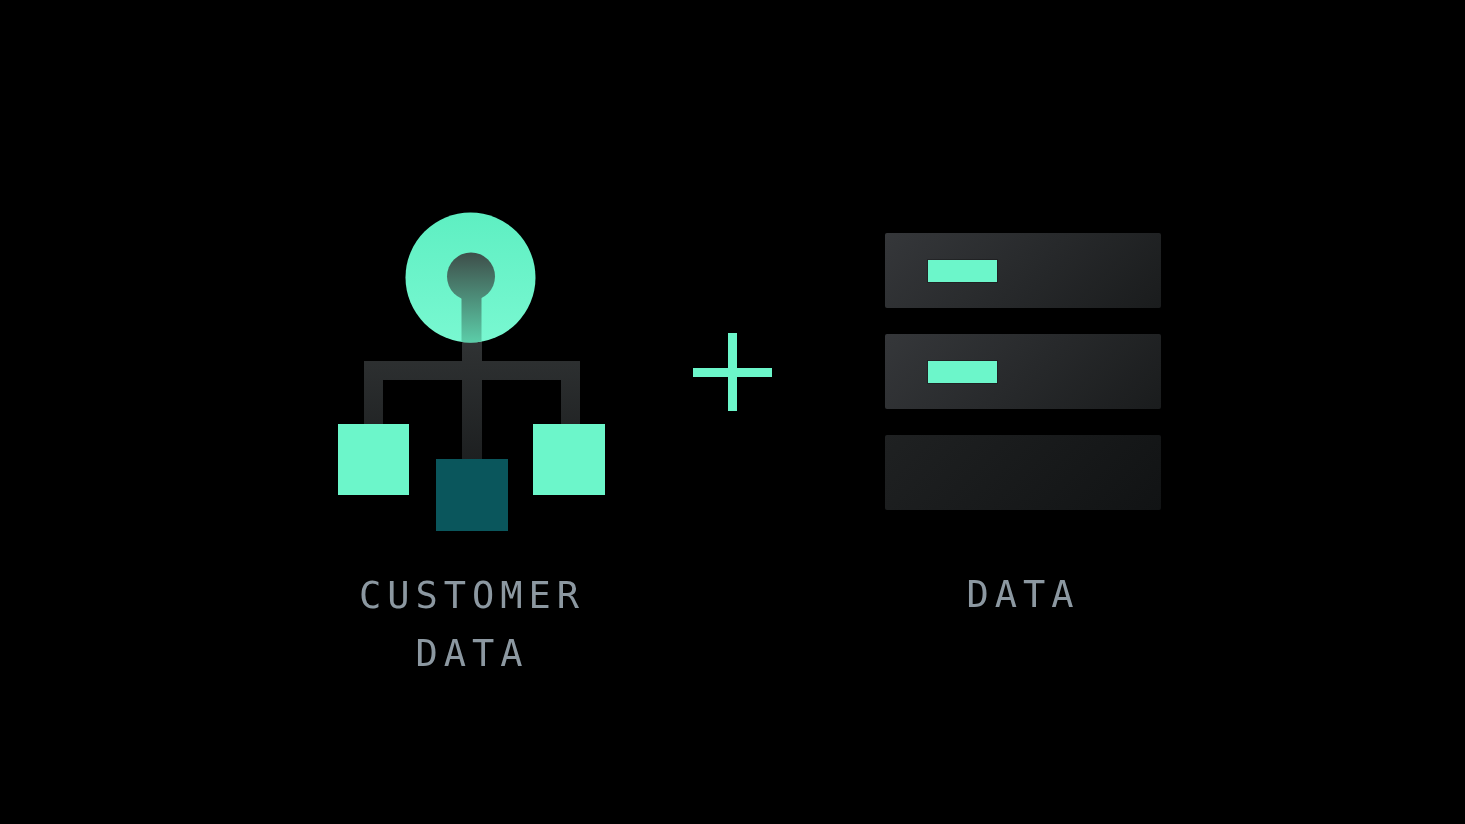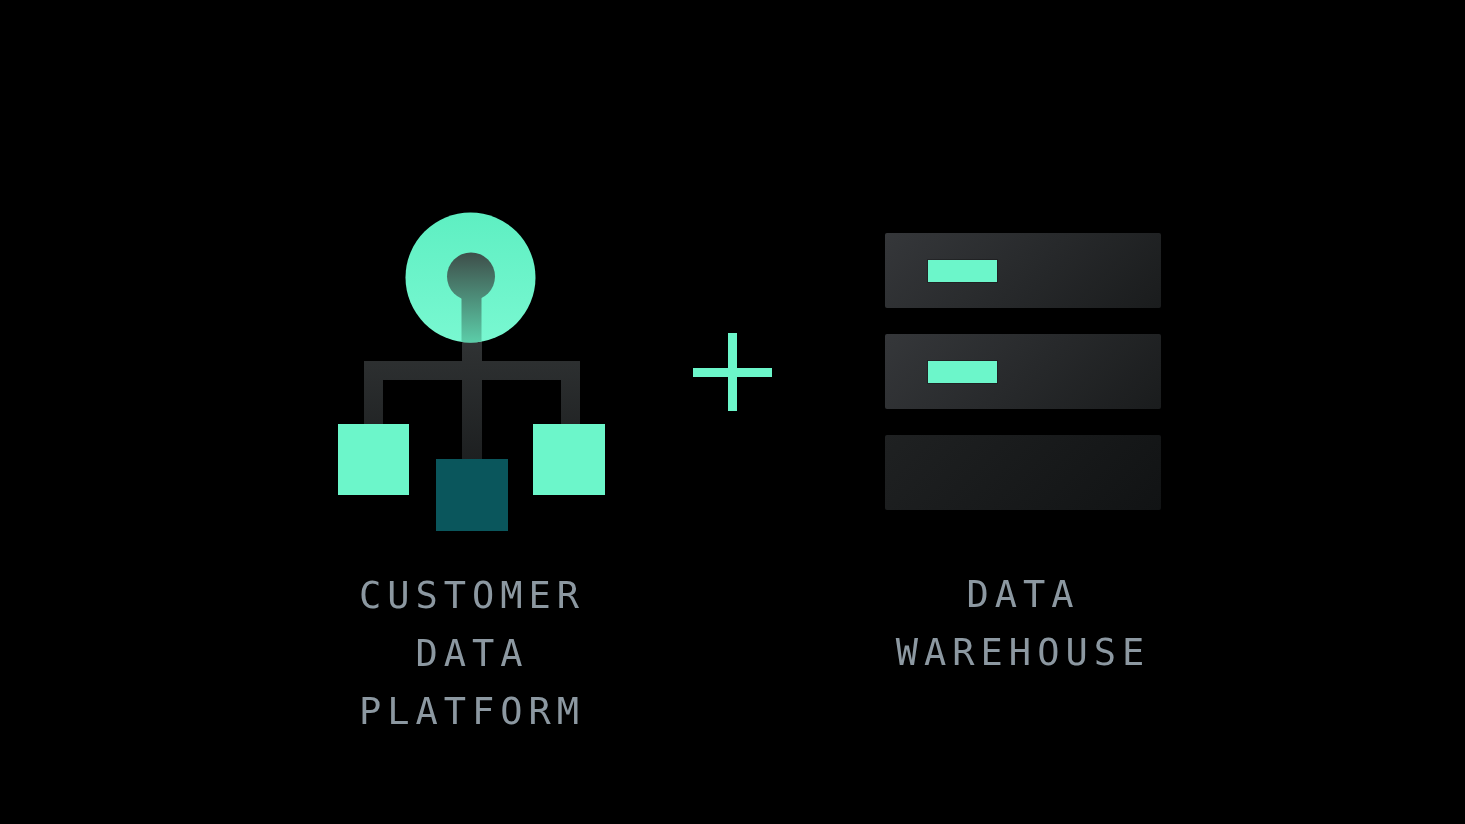--- a/index.html
+++ b/index.html
@@ -96,21 +96,19 @@
     </div>
     <div class="server-bar b2">
       <div class="server-led" style="background: rgb(108, 246, 202);"></div>
     </div>
     <div class="server-bar b3"></div>
   </div>
 
   <div class="label label-cdp" style="color: rgb(140, 152, 161);">
     <div>CUSTOMER</div>
     <div>DATA</div>
-    <div>PLATFORM</div>
   </div>
 
   <div class="label label-dw" style="color: rgb(140, 152, 161);">
     <div>DATA</div>
-    <div>WAREHOUSE</div>
   </div>
 
 </div>
 
 </body></html>

